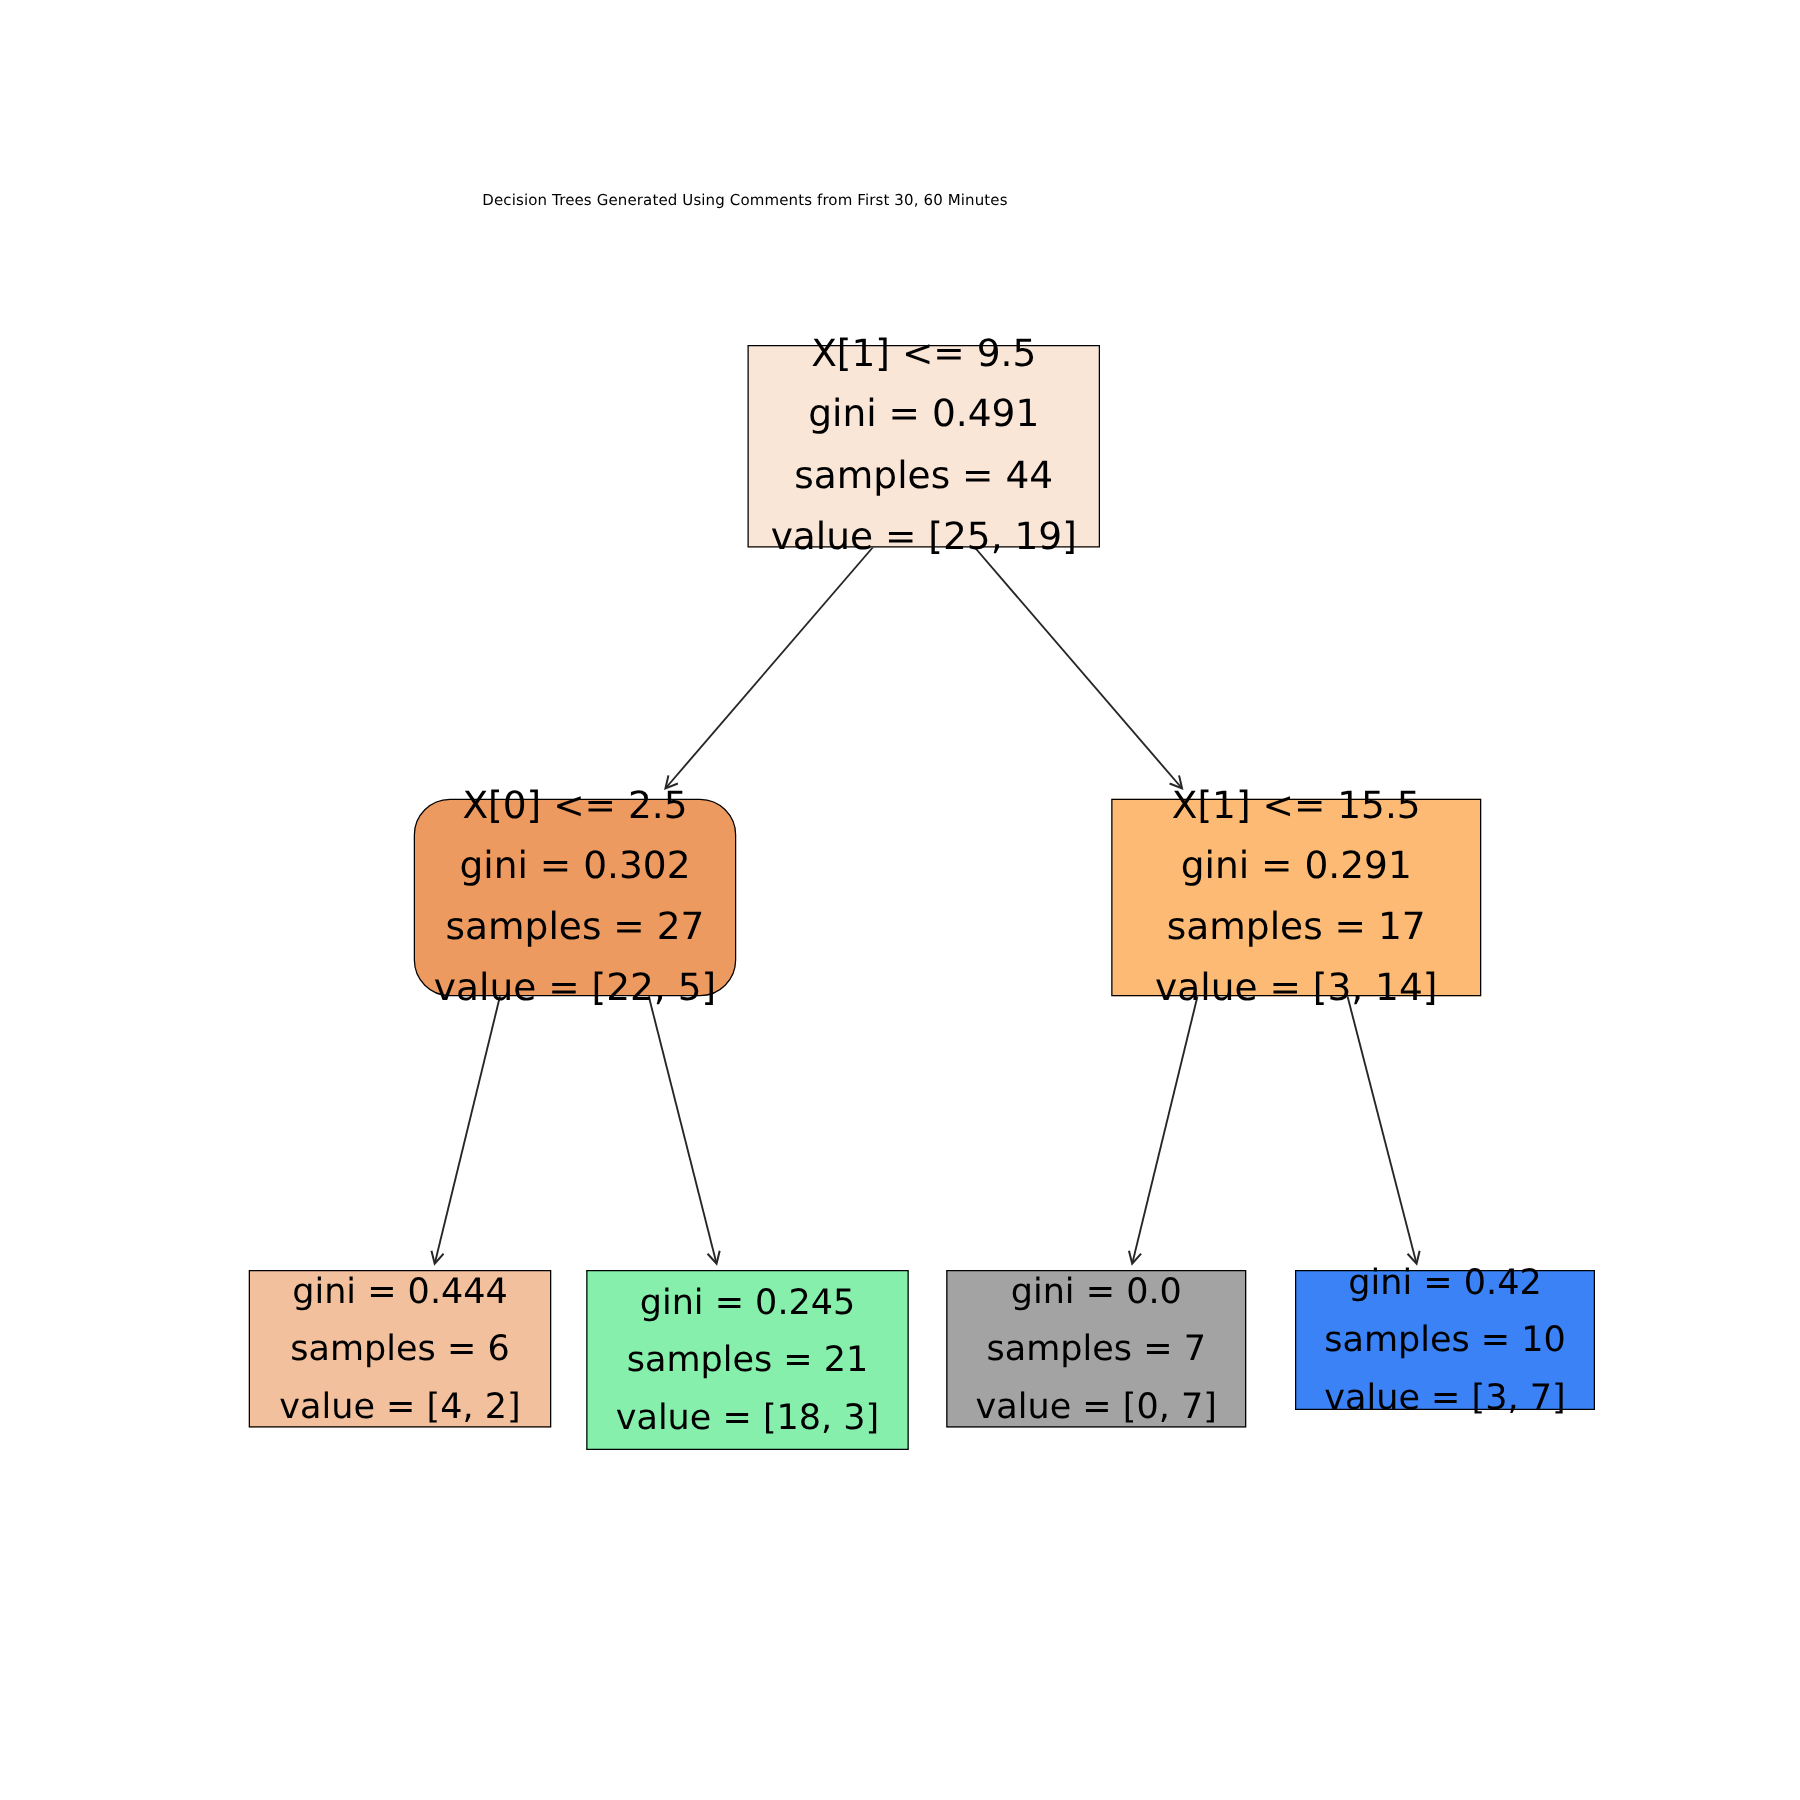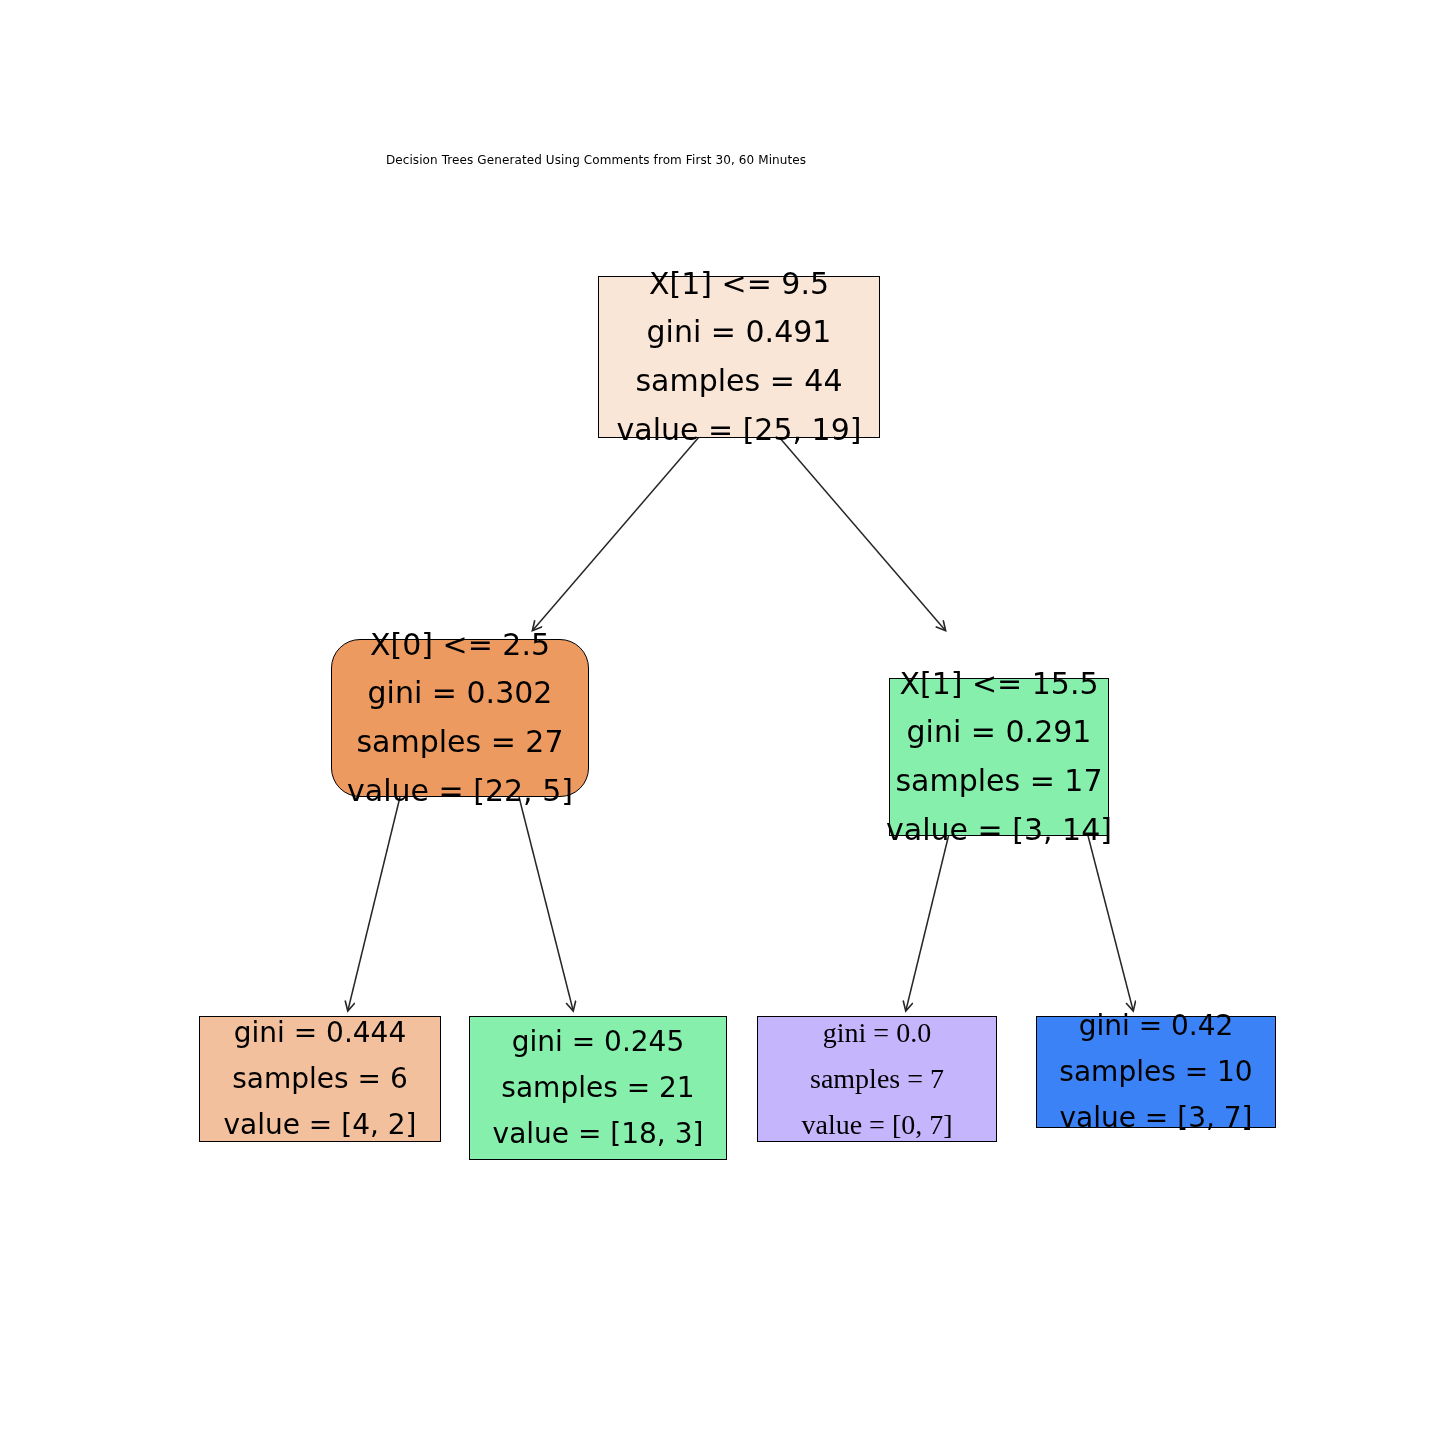--- a/index.html
+++ b/index.html
@@ -86,40 +86,40 @@
     <span class="line">value = [25, 19]</span>
   </div>
 
   <div class="node internal" style="left:331px; top:639px; width:258px; height:158px; background:#ed9a61;border-radius:29px;">
     <span class="line">X[0] &lt;= 2.5</span>
     <span class="line">gini = 0.302</span>
     <span class="line">samples = 27</span>
     <span class="line">value = [22, 5]</span>
   </div>
 
-  <div class="node internal" style="left:889px; top:639px; width:220px; height:158px; background:#86efac;margin-top:39px;">
+  <div class="node internal" style="left:889px; top:639px; width:296px; height:158px; background:#fdba74;">
     <span class="line">X[1] &lt;= 15.5</span>
     <span class="line">gini = 0.291</span>
     <span class="line">samples = 17</span>
     <span class="line">value = [3, 14]</span>
   </div>
 
   <div class="node leaf" style="left:199px; top:1016px; width:242px; height:126px; background:#f2c09c;">
     <span class="line">gini = 0.444</span>
     <span class="line">samples = 6</span>
     <span class="line">value = [4, 2]</span>
   </div>
 
   <div class="node leaf" style="left:469px; top:1016px; width:258px; height:144px; background:#86efac;">
     <span class="line">gini = 0.245</span>
     <span class="line">samples = 21</span>
     <span class="line">value = [18, 3]</span>
   </div>
 
-  <div class="node leaf" style="left:757px; top:1016px; width:240px; height:126px; background:#c4b5fd;font-family:Liberation Serif, serif;">
+  <div class="node leaf" style="left:757px; top:1016px; width:240px; height:126px; background:#a3a3a3;">
     <span class="line">gini = 0.0</span>
     <span class="line">samples = 7</span>
     <span class="line">value = [0, 7]</span>
   </div>
 
   <div class="node leaf" style="left:1036px; top:1016px; width:240px; height:112px; background:#3b82f6;">
     <span class="line">gini = 0.42</span>
     <span class="line">samples = 10</span>
     <span class="line">value = [3, 7]</span>
   </div>

